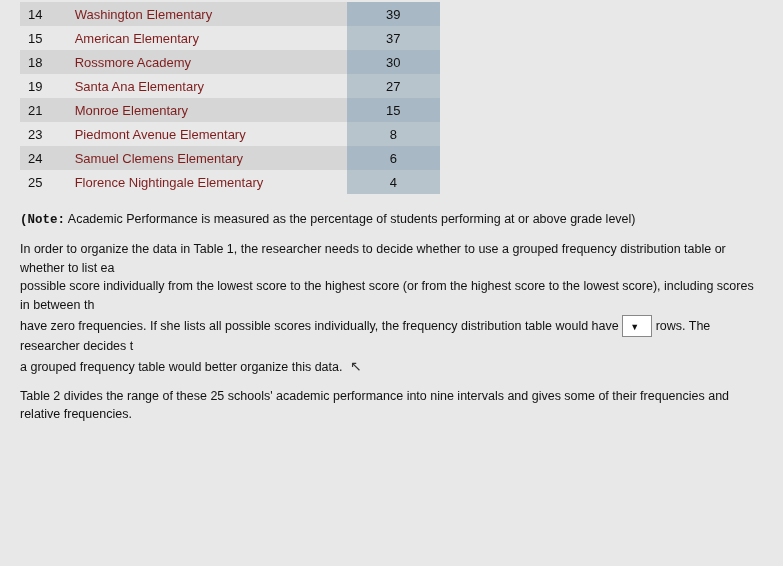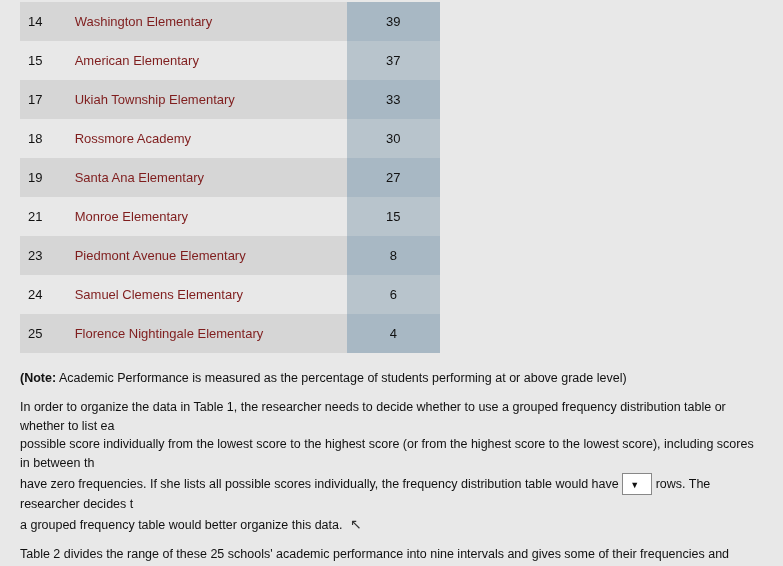--- a/index.html
+++ b/index.html
@@ -31,21 +31,21 @@
       padding-top: 2px;
     }
 
     .data-table {
       width: 420px;
       border-collapse: collapse;
       font-size: 13px;
     }
 
     .data-table tr {
-      height: 39px;
+      height: 24px;
     }
 
     .data-table tr:nth-child(odd) {
       background-color: #d6d6d6;
     }
 
     .data-table tr:nth-child(even) {
       background-color: #e8e8e8;
     }
 
@@ -85,20 +85,21 @@
       line-height: 1.5;
       color: #111;
     }
 
     .note-section p {
       margin-bottom: 10px;
     }
 
     .note-bold {
       font-weight: bold;
+      font-family: Liberation Mono, monospace;
     }
 
     .inline-select {
       display: inline-block;
       border: 1px solid #888;
       background-color: #fff;
       padding: 1px 4px;
       font-size: 12px;
       min-width: 30px;
       cursor: pointer;
@@ -127,25 +128,20 @@
       <tbody id="table-body">
       <tr>
             <td class="col-rank">14</td>
             <td class="col-name">Washington Elementary</td>
             <td class="col-score">39</td>
           </tr>
           <tr>
             <td class="col-rank">15</td>
             <td class="col-name">American Elementary</td>
             <td class="col-score">37</td>
-          </tr>
-          <tr>
-            <td class="col-rank">17</td>
-            <td class="col-name">Ukiah Township Elementary</td>
-            <td class="col-score">33</td>
           </tr>
           <tr>
             <td class="col-rank">18</td>
             <td class="col-name">Rossmore Academy</td>
             <td class="col-score">30</td>
           </tr>
           <tr>
             <td class="col-rank">19</td>
             <td class="col-name">Santa Ana Elementary</td>
             <td class="col-score">27</td>

